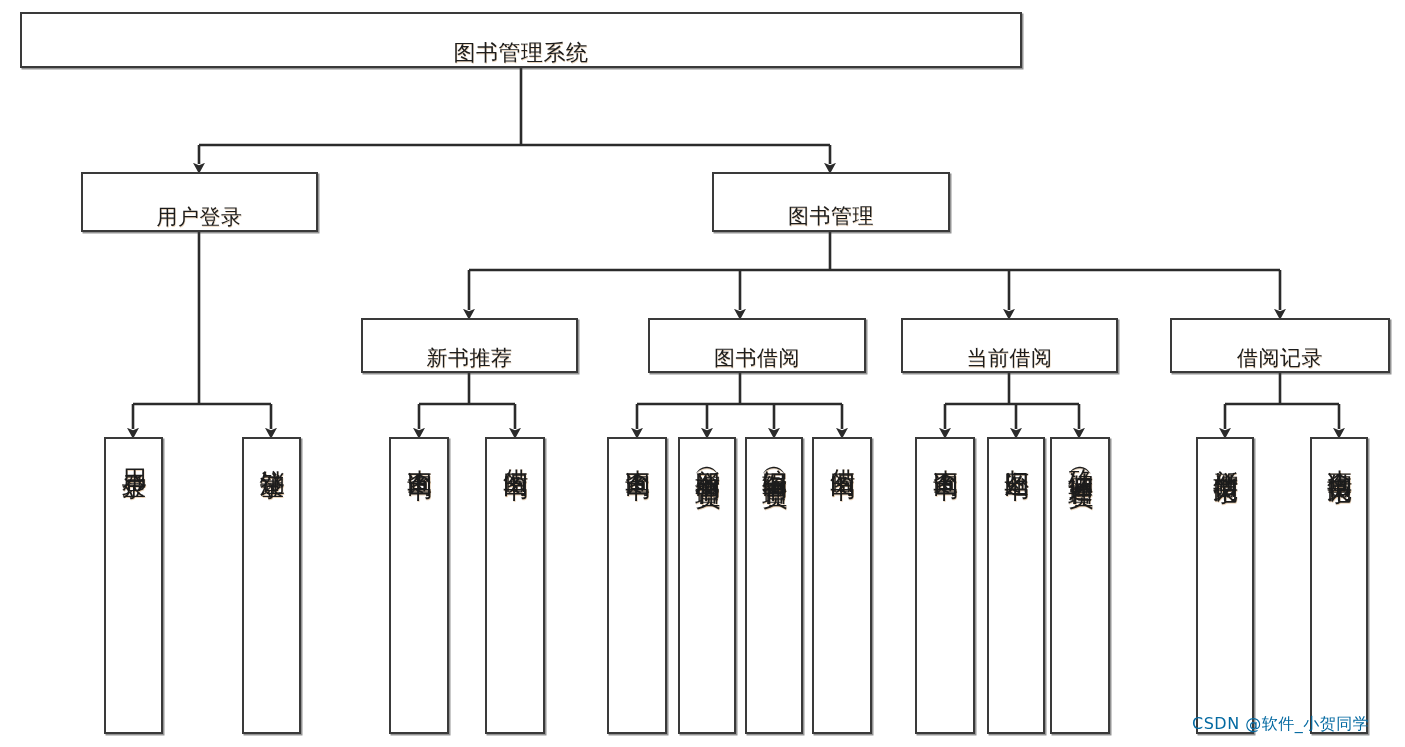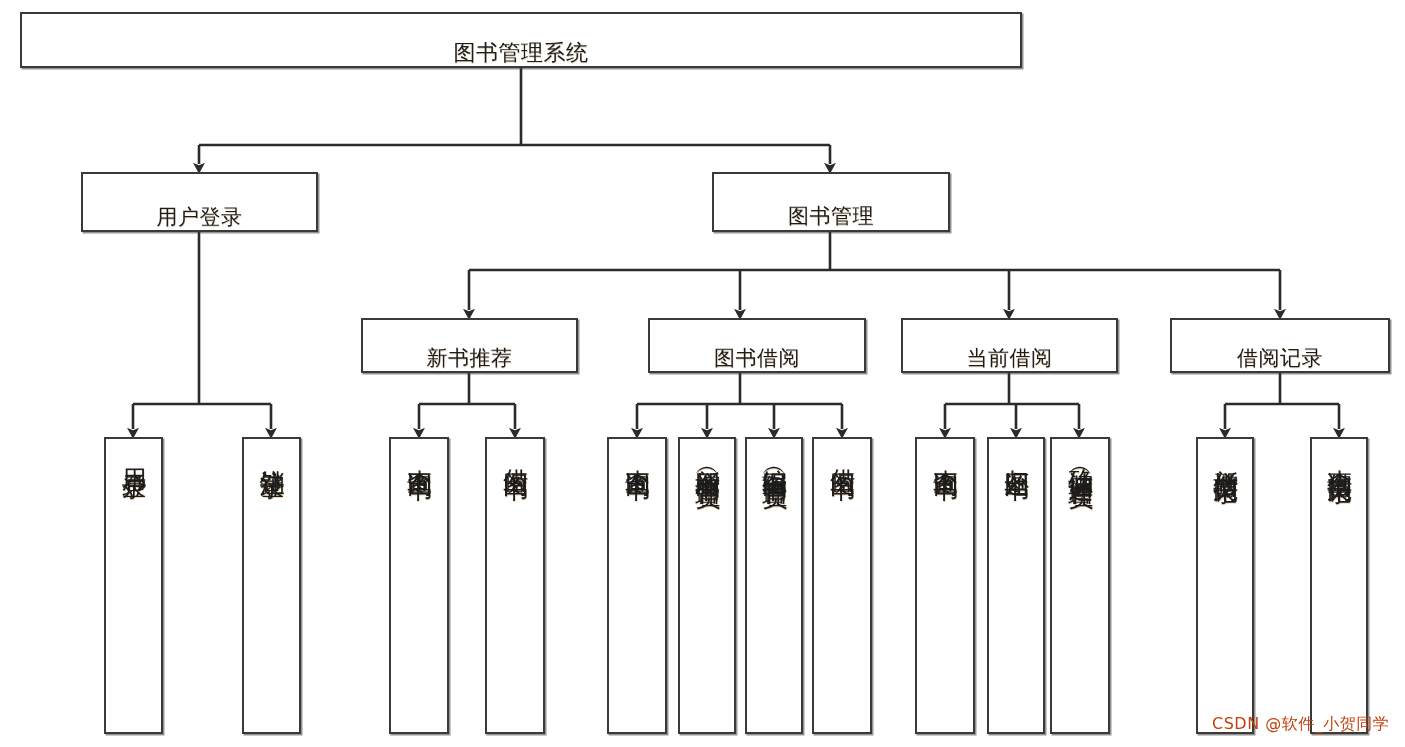--- a/index.html
+++ b/index.html
@@ -39,25 +39,24 @@
     text-orientation:upright;
     font-size:25px;
     letter-spacing:2.5px;
     line-height:1.05;
     white-space:nowrap;
   }
   .watermark{
     position:absolute;
     left:1192px;top:714px;
     font-size:16px;
-    color:#c2410c;
+    color:#0369a1;
     letter-spacing:.5px;
     white-space:nowrap;
     pointer-events:none;
-    margin-left:20px;
   }
 </style>
 </head>
 <body>
 
 <div id="canvas">
 
   <svg id="wires" viewBox="0 0 1405 747" xmlns="http://www.w3.org/2000/svg">
     <defs>
       <marker id="arw" markerWidth="11" markerHeight="13" refX="1.2" refY="6" orient="auto" markerUnits="userSpaceOnUse">

